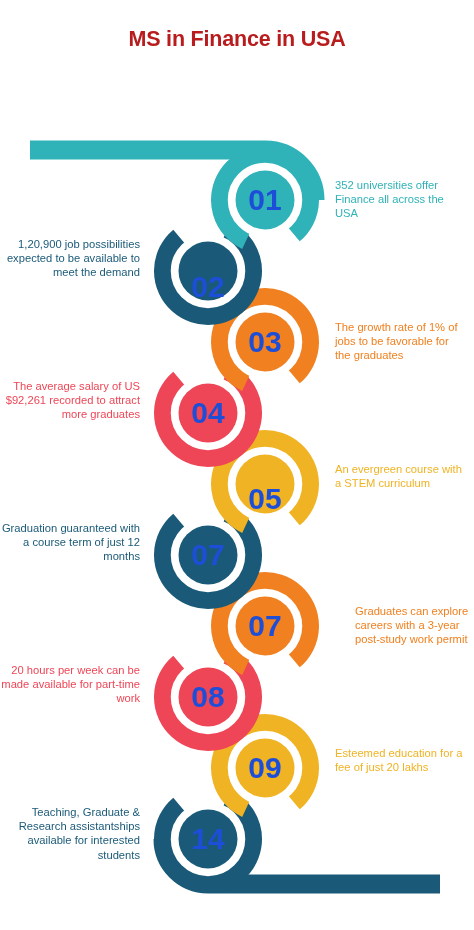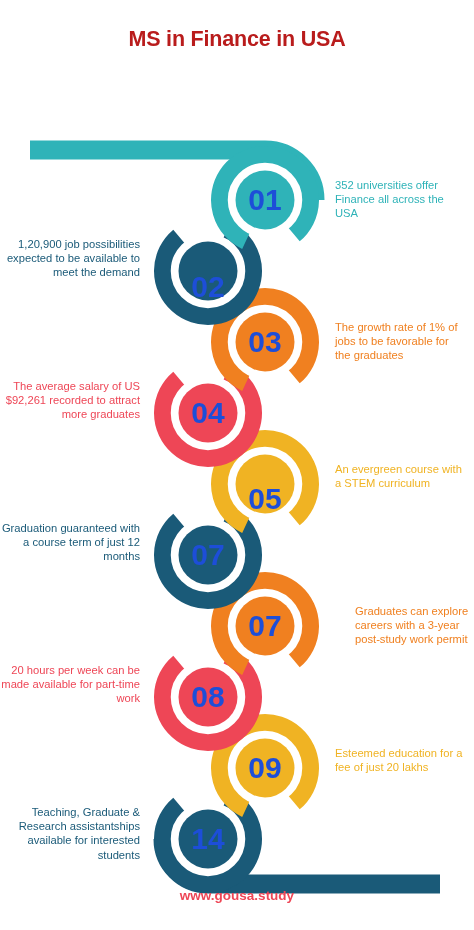--- a/index.html
+++ b/index.html
@@ -182,15 +182,14 @@
       <div class="cap left" style="color: rgb(238, 70, 86); right: 334px; width: 145px; top: 663px;">20 hours per week can be made available for part-time work</div>
       <div class="cap right" style="color: rgb(240, 128, 32); left: 355px; width: 131px; top: 604px;">Graduates can explore careers with a 3-year post-study work permit</div>
       <div class="cap left" style="color: rgb(26, 90, 120); right: 334px; width: 145px; top: 521px;">Graduation guaranteed with a course term of just 12 months</div>
       <div class="cap right" style="color: rgb(240, 179, 35); left: 335px; width: 131px; top: 462px;">An evergreen course with a STEM curriculum</div>
       <div class="cap left" style="color: rgb(238, 70, 86); right: 334px; width: 145px; top: 379px;">The average salary of US $92,261 recorded to attract more graduates</div>
       <div class="cap right" style="color: rgb(240, 128, 32); left: 335px; width: 131px; top: 320px;">The growth rate of 1% of jobs to be favorable for the graduates</div>
       <div class="cap left" style="color: rgb(26, 90, 120); right: 334px; width: 145px; top: 237px;">1,20,900 job possibilities expected to be available to meet the demand</div>
       <div class="cap right" style="color: rgb(47, 179, 184); left: 335px; width: 131px; top: 178px;">352 universities offer Finance all across the USA</div>
     </div>
 
-  <div class="footer">www.gousa.study</div>
 
 </div>
 
 </body></html>

